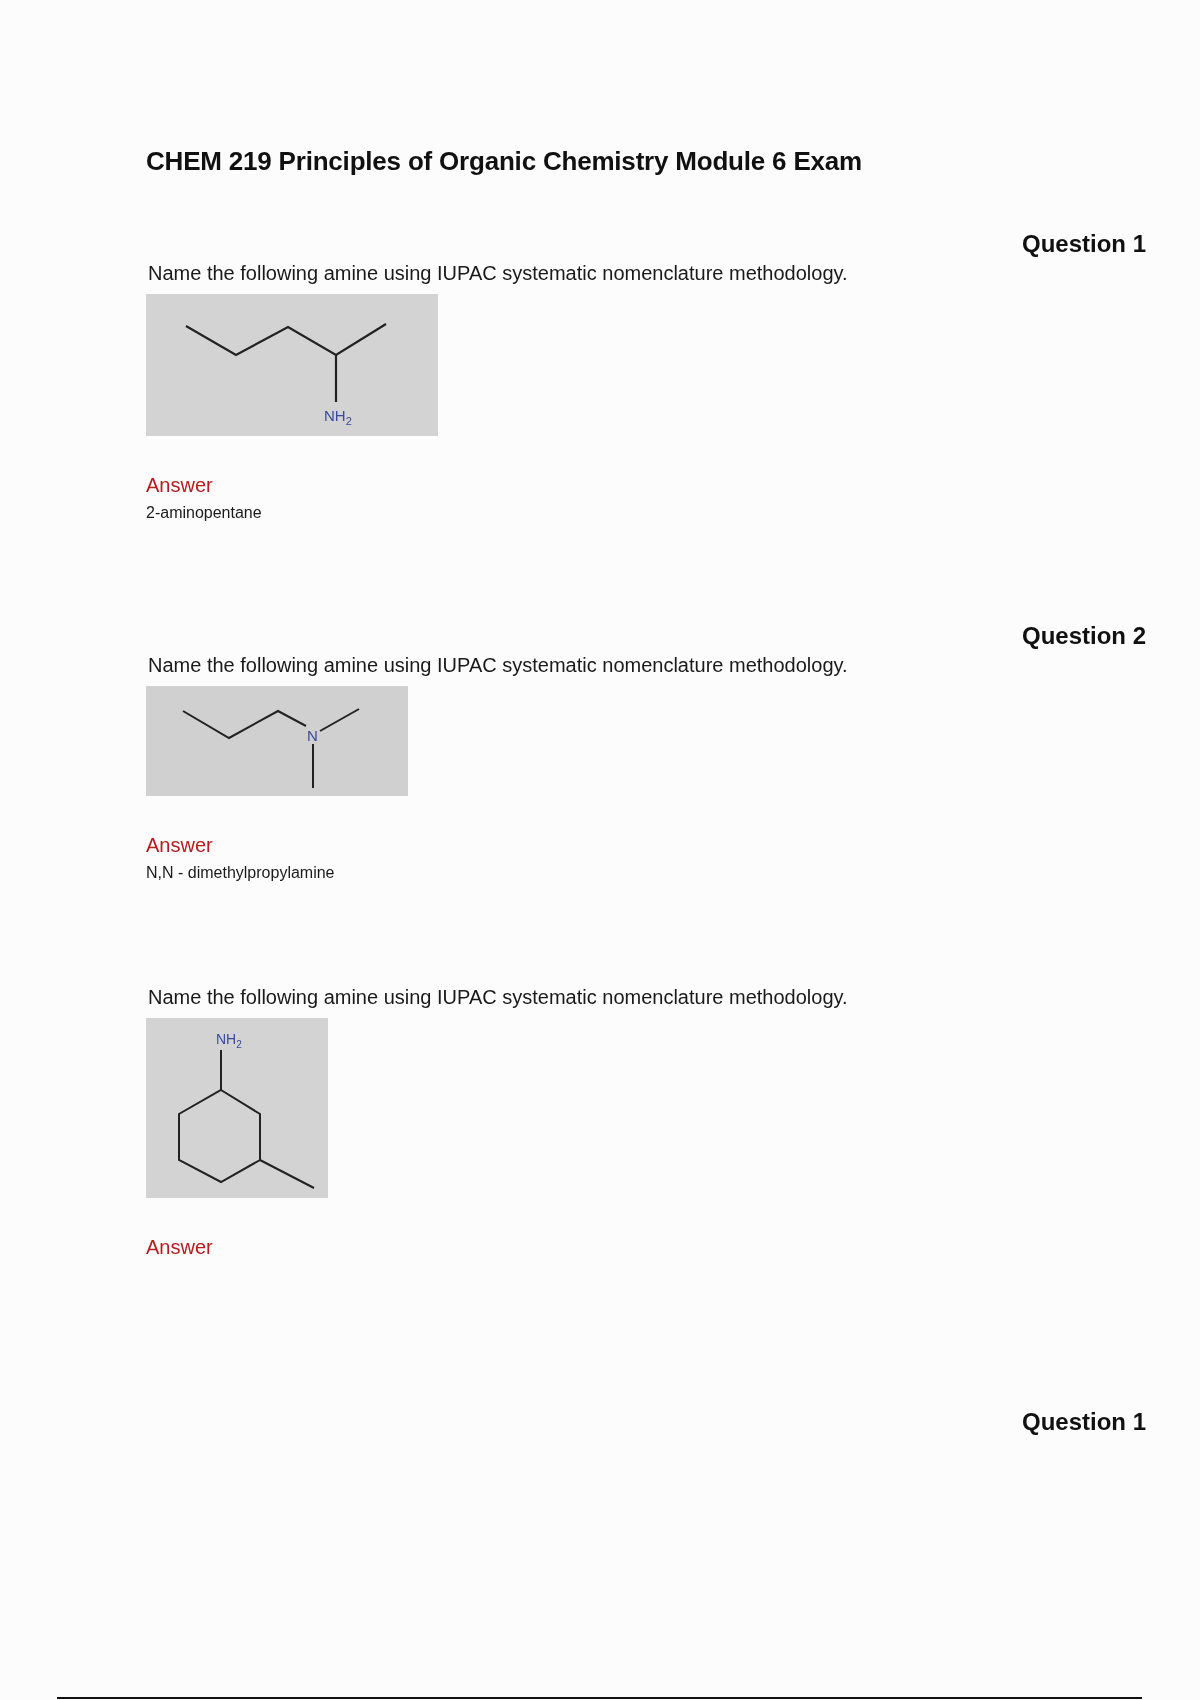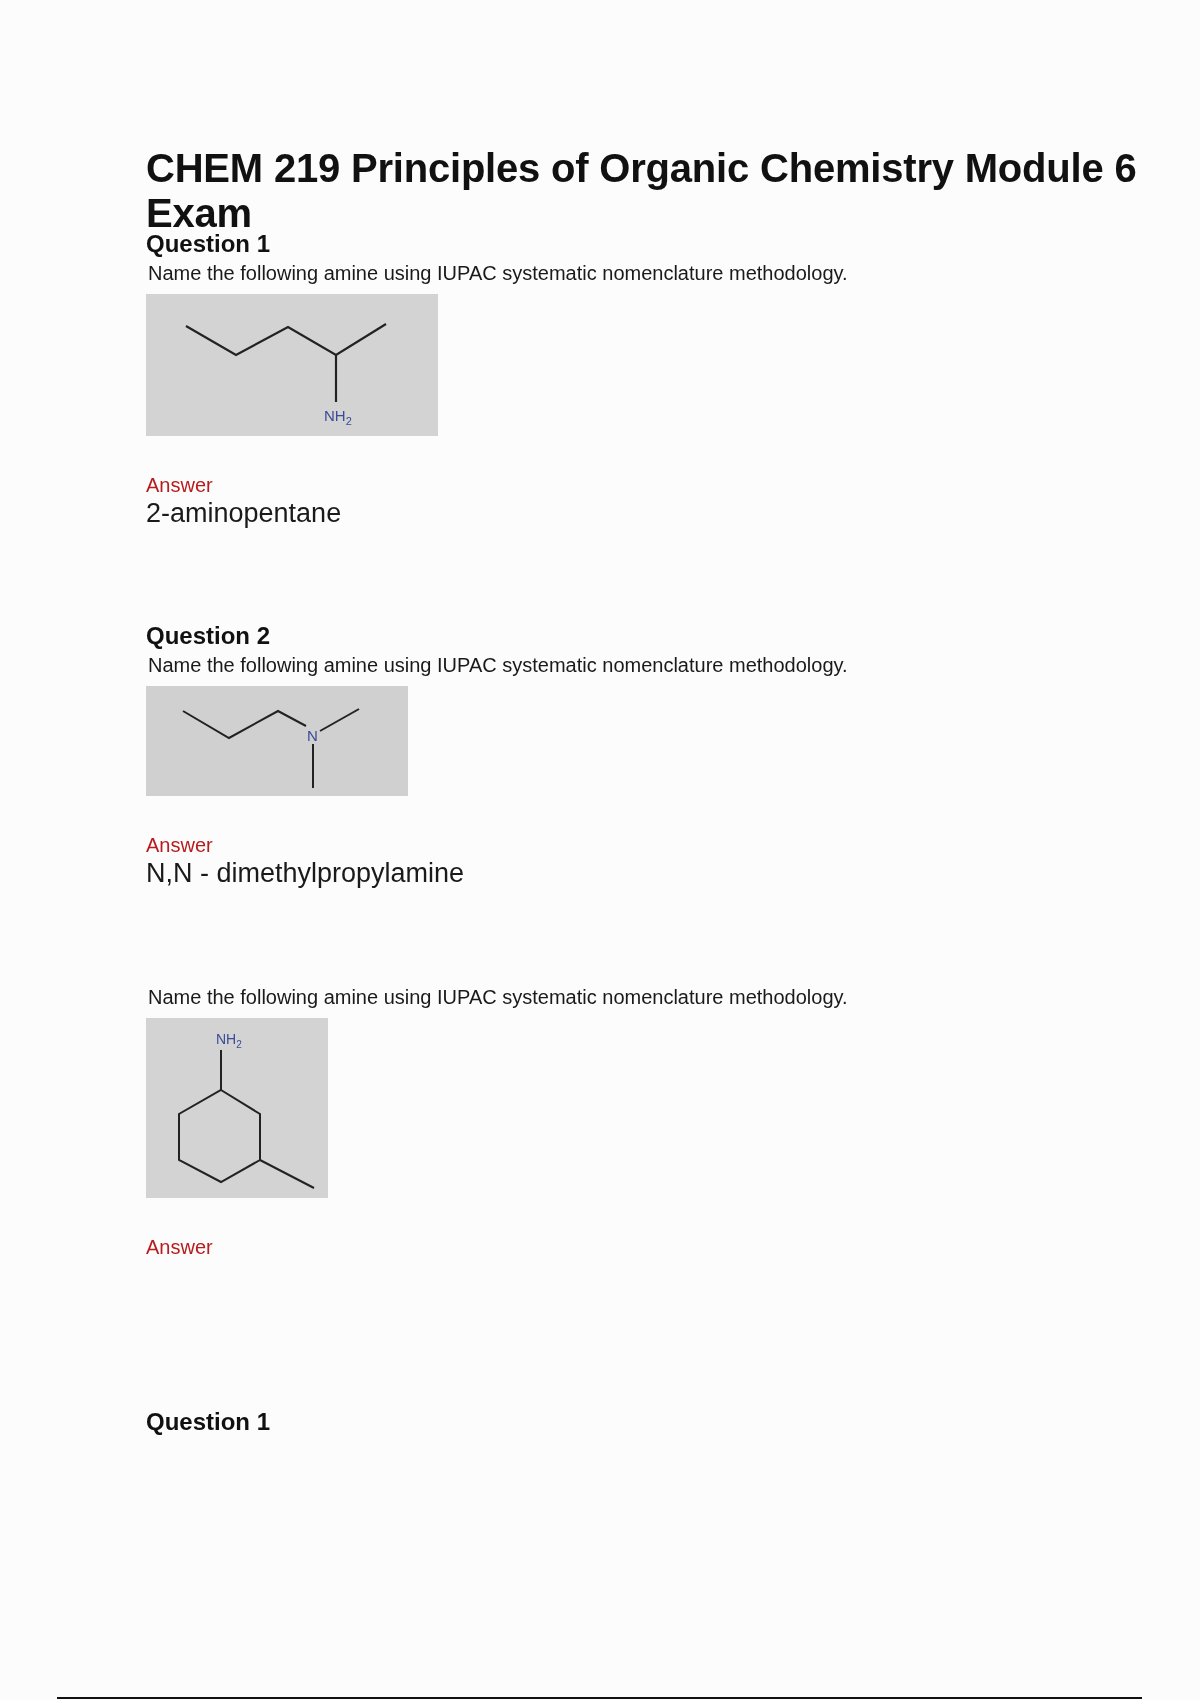--- a/index.html
+++ b/index.html
@@ -6,33 +6,33 @@
   body {
     width: 1200px; height: 1700px;
     background: #fcfcfc;
     position: relative;
     overflow: hidden;
     font-family: "Liberation Sans", sans-serif;
     color: #111;
   }
   .page-title {
     position: absolute; left: 146px; top: 146px;
-    font-size: 40px; font-weight: bold; margin: 0;
+    font-size: 26px; font-weight: bold; margin: 0;
     letter-spacing: -0.2px;
   }
   .question { position: absolute; left: 146px; width: 1000px; }
-  .q-heading { font-size: 24px; font-weight: bold; margin: 0; line-height: 28px; }
+  .q-heading { font-size: 24px; font-weight: bold; margin: 0; line-height: 28px; text-align: right; }
   .q-prompt { font-size: 20px; margin: 2px; line-height: 26px; color: #1a1a1a; }
   .figure {
     background: #d3d4d3;
     margin-top: 8px;
     display: block;
   }
   .answer-label { font-size: 20px; line-height: 26px; margin: 0; color: #b91c1c; }
-  .answer-text { font-size: 27px; line-height: 30px; margin: 0; color: #1a1a1a; }
+  .answer-text { font-size: 16px; line-height: 30px; margin: 0; color: #1a1a1a; }
   .footer-rule {
     position: absolute; left: 57px; top: 1697px;
     width: 1085px; height: 2px; background: #111;
   }
   svg text { font-family: "Liberation Sans", sans-serif; }
 </style>
 </head>
 <body>
 
 <h1 class="page-title">CHEM 219 Principles of Organic Chemistry Module 6 Exam</h1>

